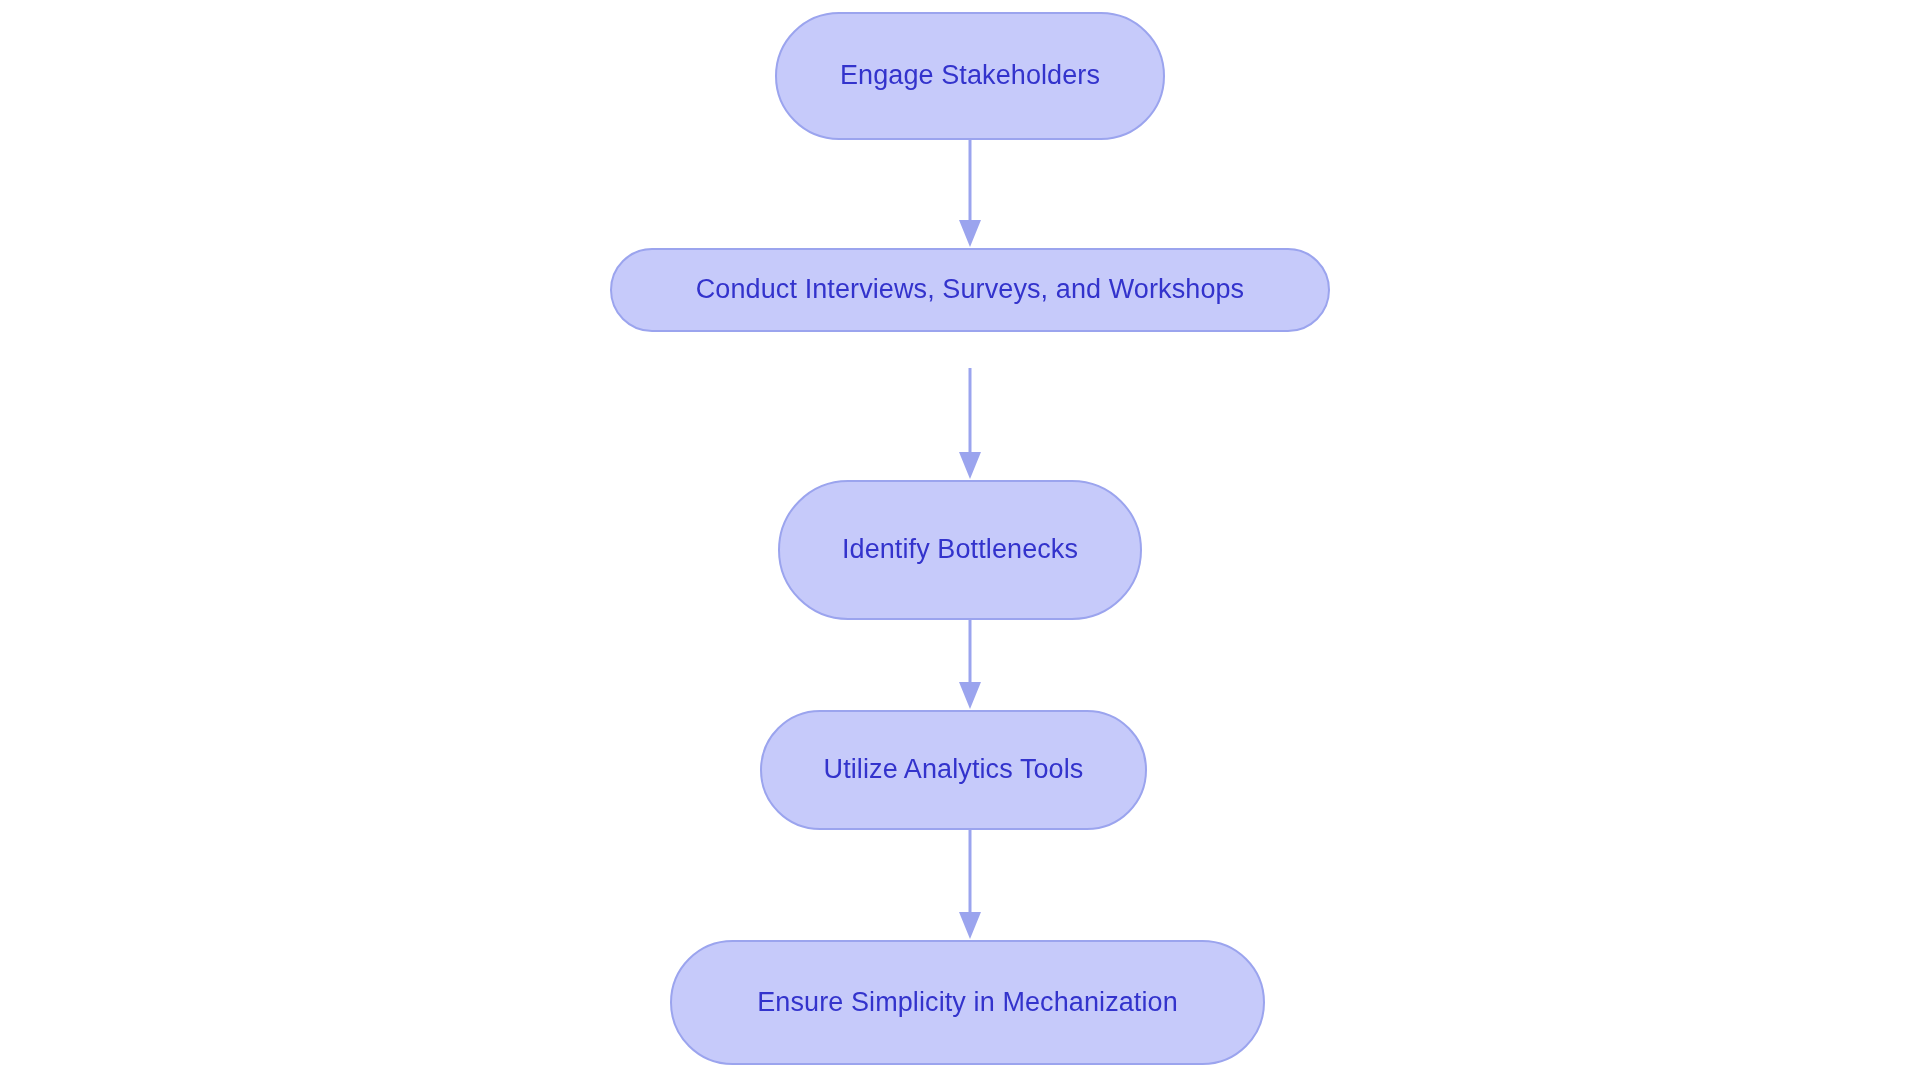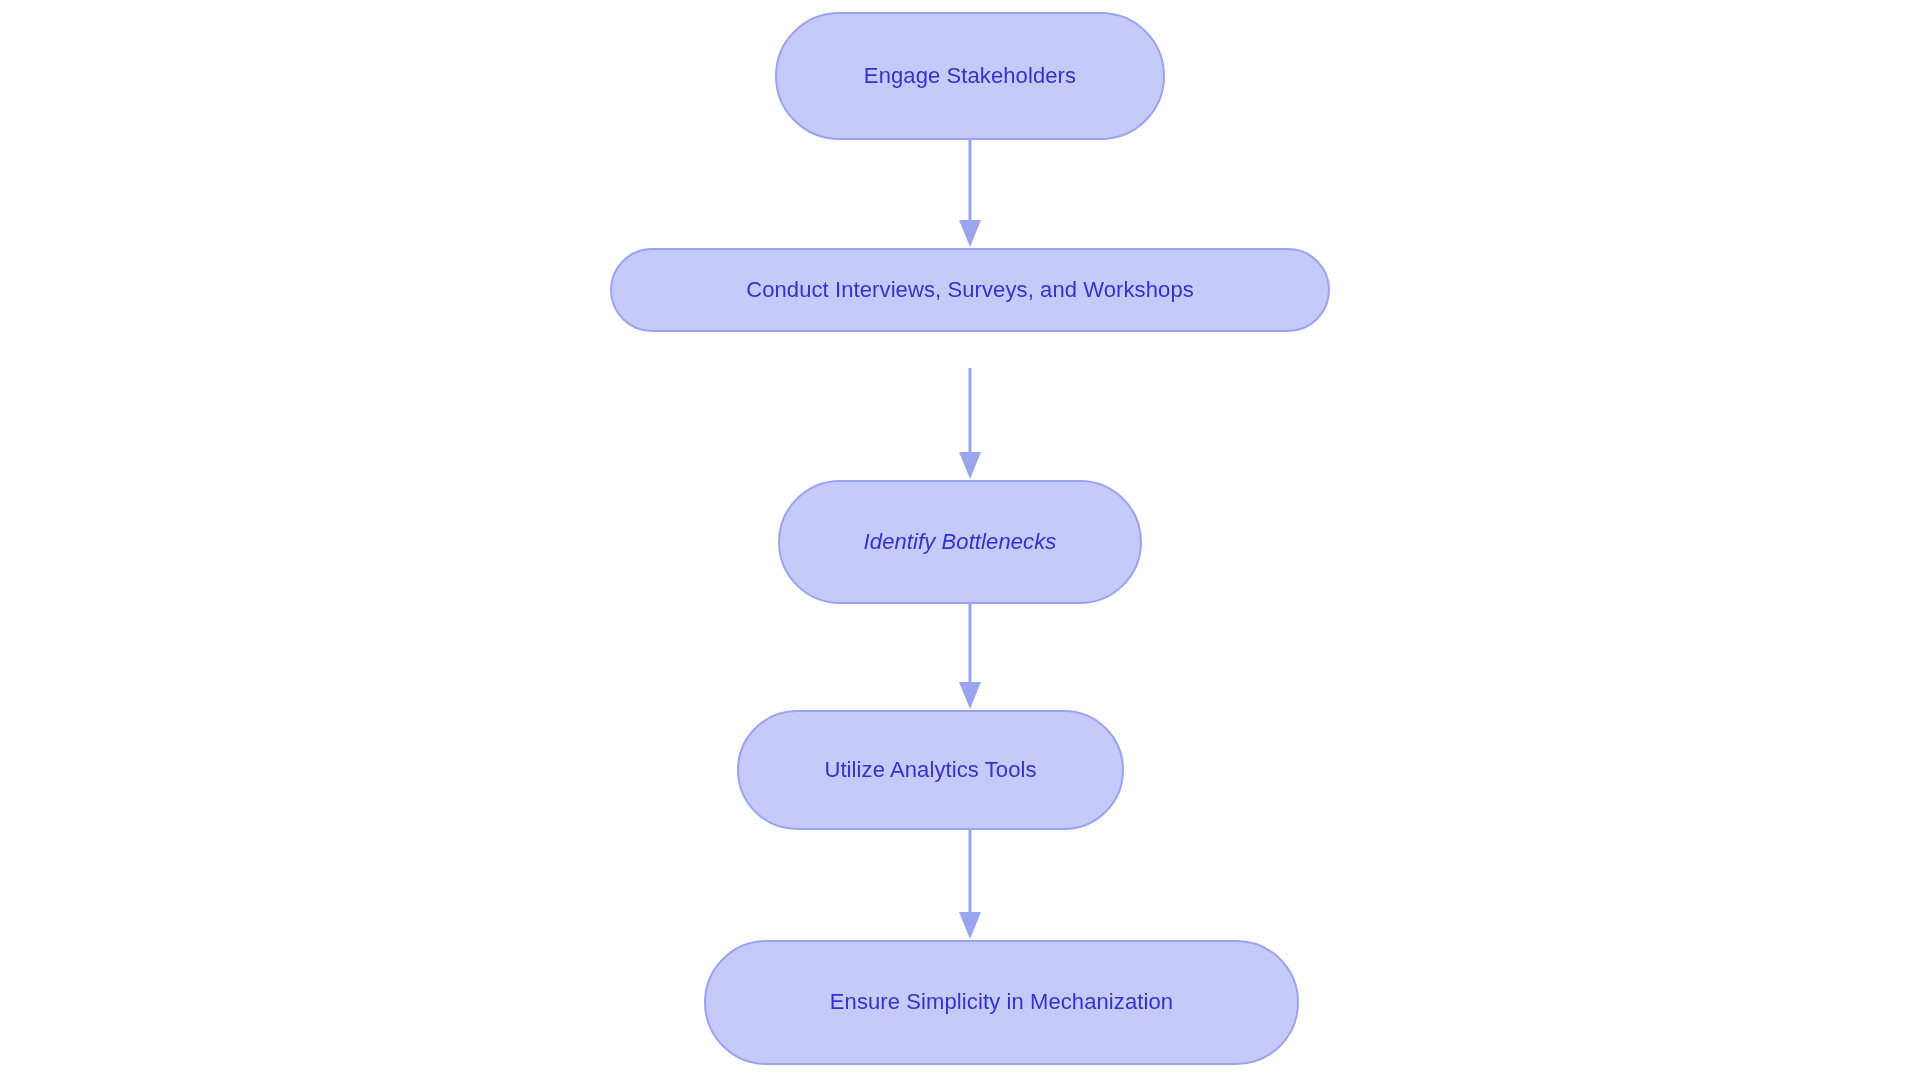--- a/index.html
+++ b/index.html
@@ -29,34 +29,34 @@
     border: 2px solid #9ba4ee;
     border-radius: 999px;
     display: flex;
     align-items: center;
     justify-content: center;
     text-align: center;
   }
   .node-label {
     color: #3333cc;
     font-family: "Liberation Sans", sans-serif;
-    font-size: 22px;
+    font-size: 27px;
     font-weight: 400;
     line-height: 1.1;
     letter-spacing: 0.1px;
     white-space: nowrap;
     padding: 0 26px;
   }
 
   
   #node-1 { left: 775px;  top: 12px;   width: 390px; height: 128px; }
   #node-2 { left: 610px;  top: 248px;  width: 720px; height: 84px; }
-  #node-3 { left: 778px;  top: 480px;  width: 364px; height: 124px; font-style: italic; }
-  #node-4 { left: 737px;  top: 710px;  width: 387px; height: 120px; }
-  #node-5 { left: 704px;  top: 940px;  width: 595px; height: 125px; }
+  #node-3 { left: 778px;  top: 480px;  width: 364px; height: 140px; }
+  #node-4 { left: 760px;  top: 710px;  width: 387px; height: 120px; }
+  #node-5 { left: 670px;  top: 940px;  width: 595px; height: 125px; }
 
   
   .connector {
     position: absolute;
     left: 0;
     top: 0;
     width: 1920px;
     height: 1083px;
     pointer-events: none;
     overflow: visible;

